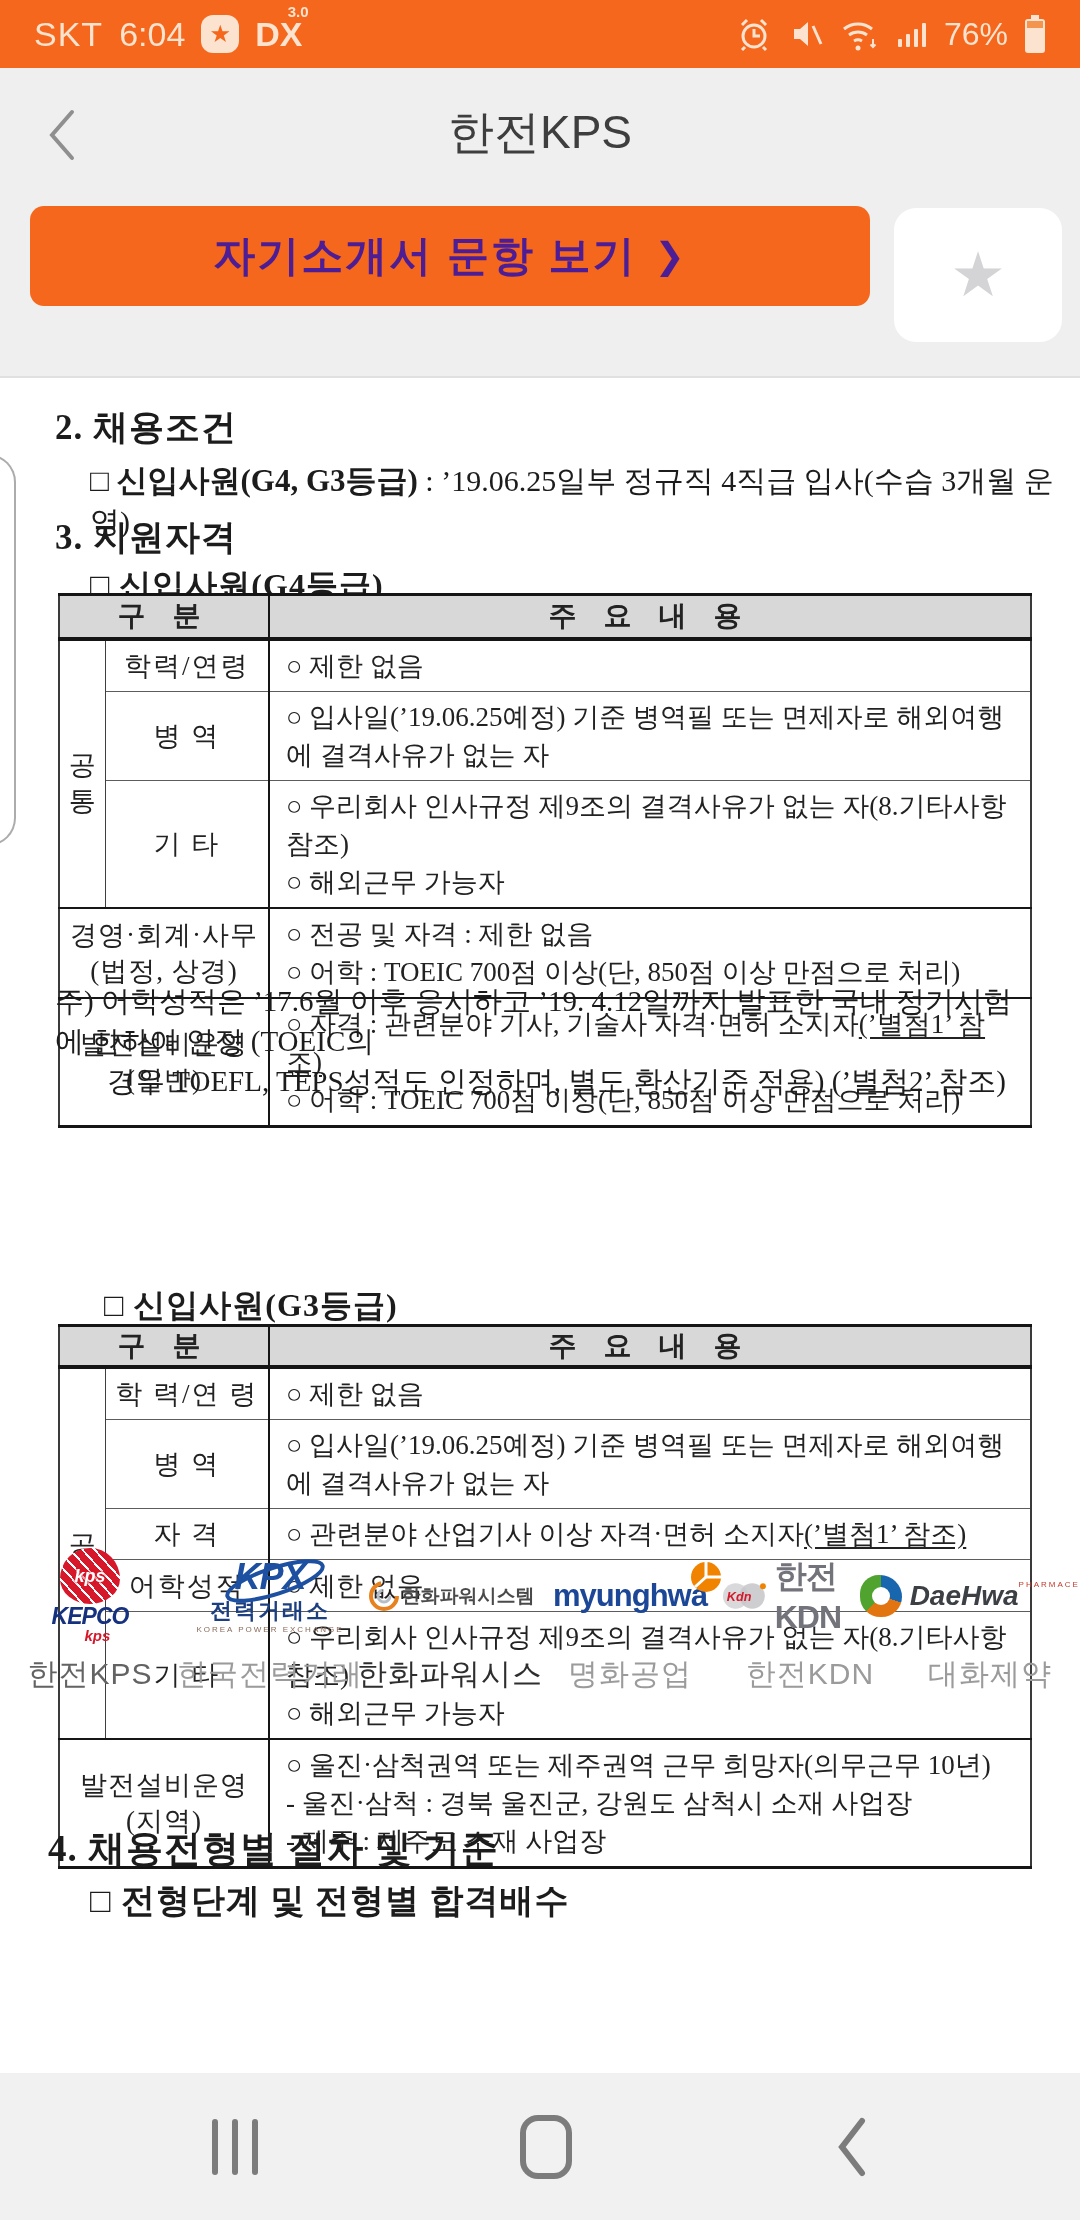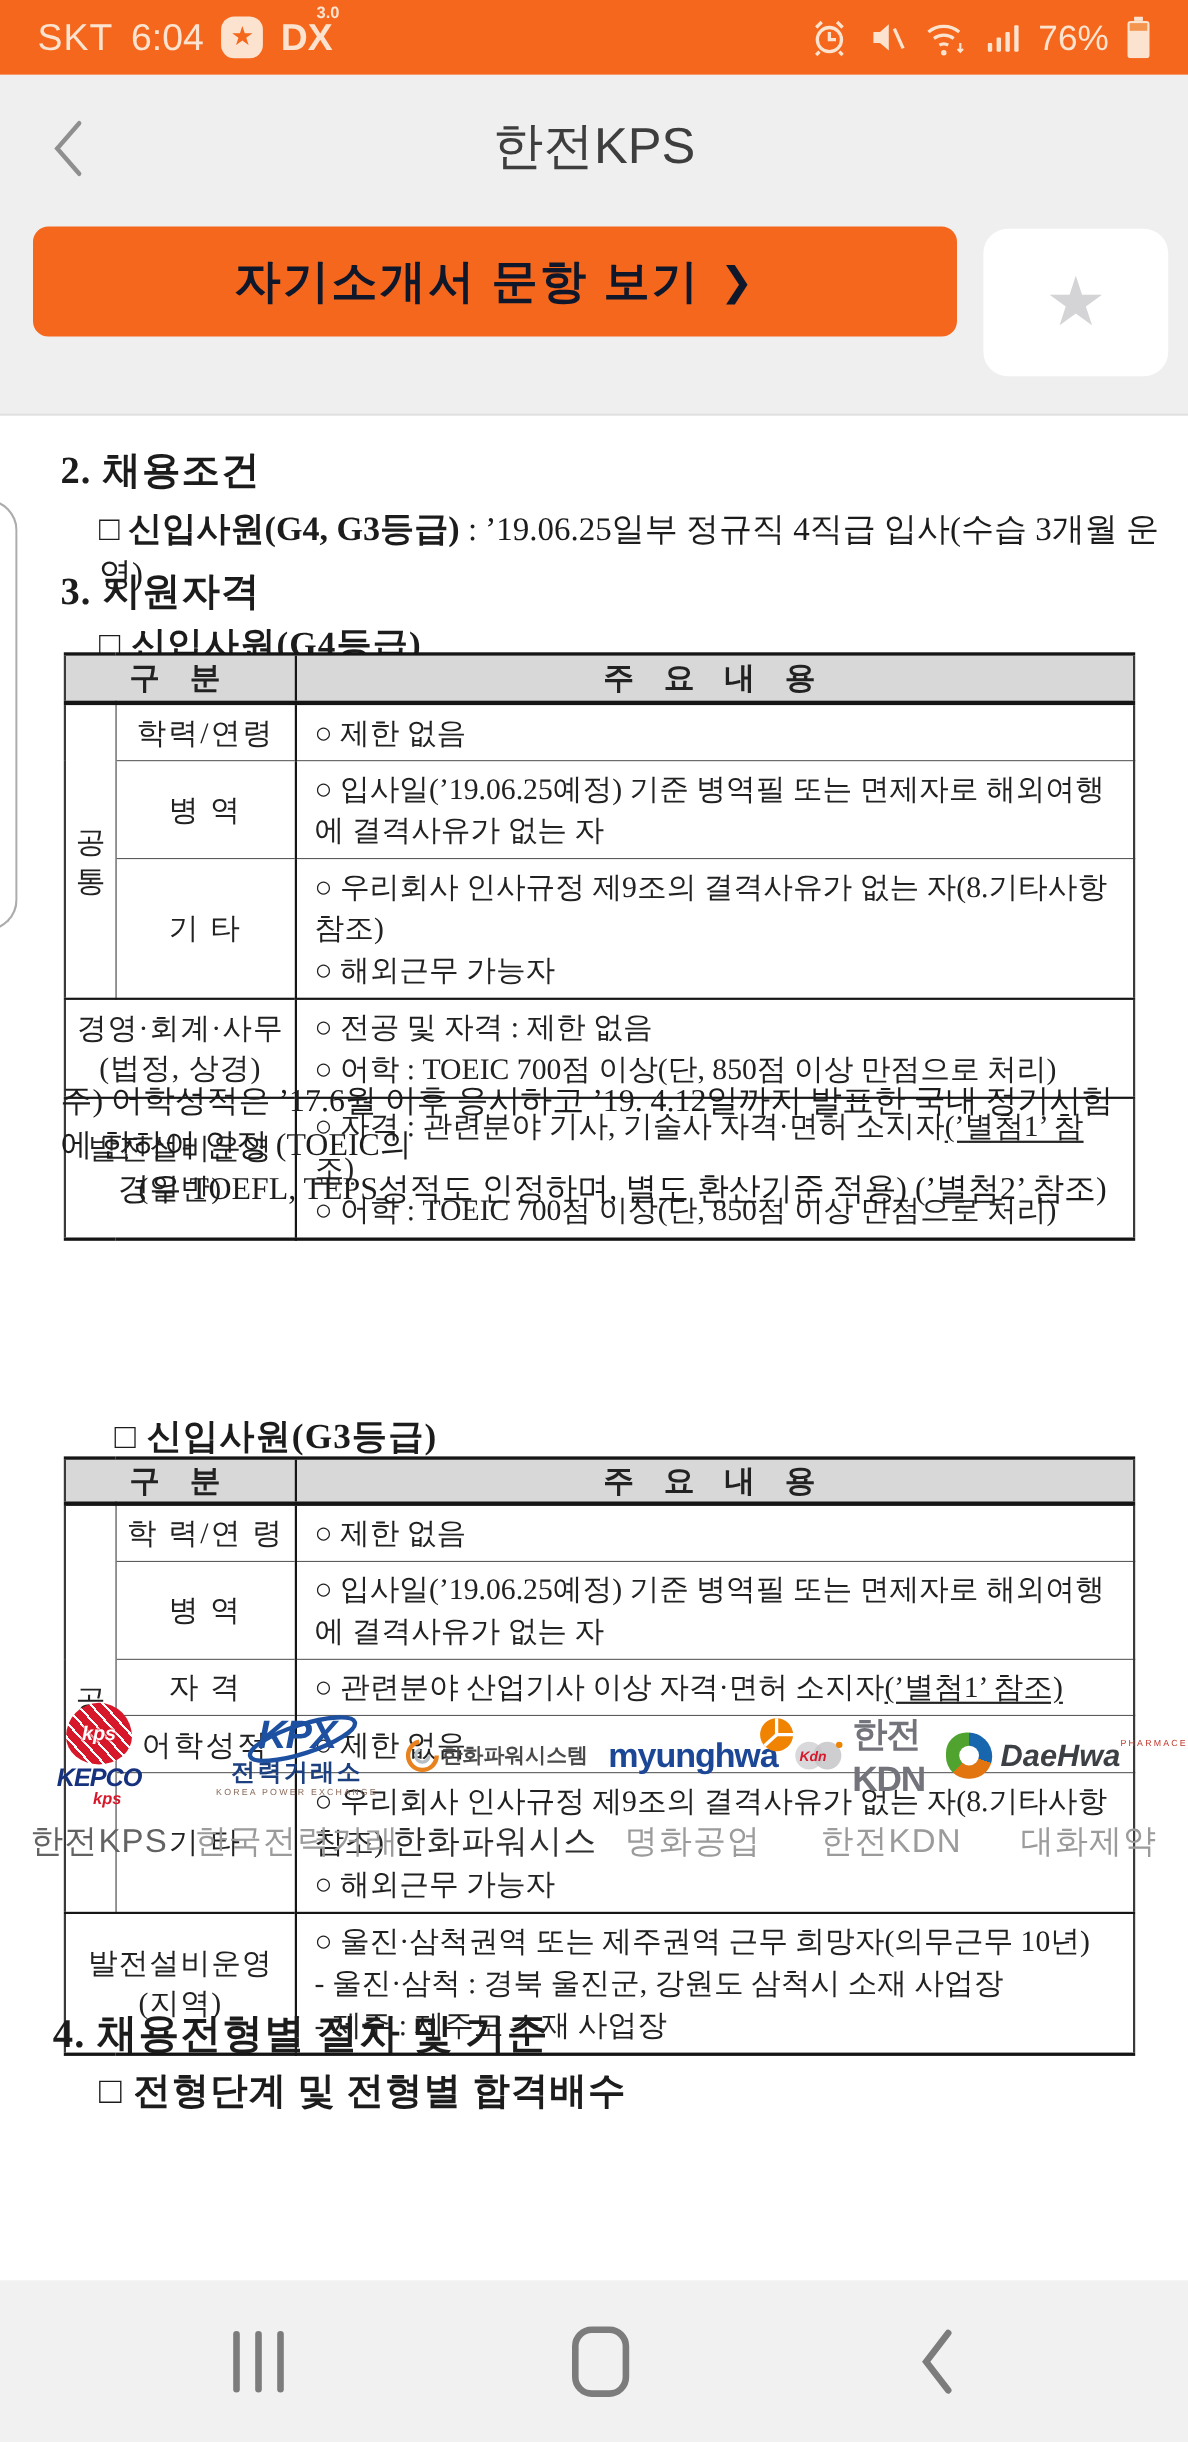--- a/index.html
+++ b/index.html
@@ -25,21 +25,21 @@
 
   
   .chrome { position:absolute; top:68px; left:0; width:1080px; height:310px;
     background:#EFEFEF; border-bottom:2px solid #E0E0E0; }
   .appbar { position:relative; height:130px; }
   .back-btn { position:absolute; left:42px; top:38px; width:40px; height:58px; cursor:pointer; }
   .app-title { position:absolute; left:0; right:0; top:34px; text-align:center;
     font-size:46px; color:#3E3E3E; }
   .action-row { position:relative; height:180px; }
   .cta-btn { position:absolute; left:30px; top:8px; width:840px; height:100px;
-    background:#F4671C; border:none; border-radius:14px; color:#0f172a;
+    background:#F4671C; border:none; border-radius:14px; color:#4c1d95;
     font-size:42px; font-weight:bold; letter-spacing:2px;
     display:flex; align-items:center; justify-content:center; gap:18px; cursor:pointer;
     font-family:"Liberation Sans","DejaVu Sans",sans-serif; }
   .cta-chevron { font-size:36px; font-weight:bold; }
   .fav-btn { position:absolute; left:894px; top:10px; width:168px; height:134px;
     background:#FFFFFF; border:none; border-radius:22px; display:flex;
     align-items:center; justify-content:center; cursor:pointer; }
   .fav-btn span { color:#D4D4D7; font-size:62px; line-height:1; }
 
   

